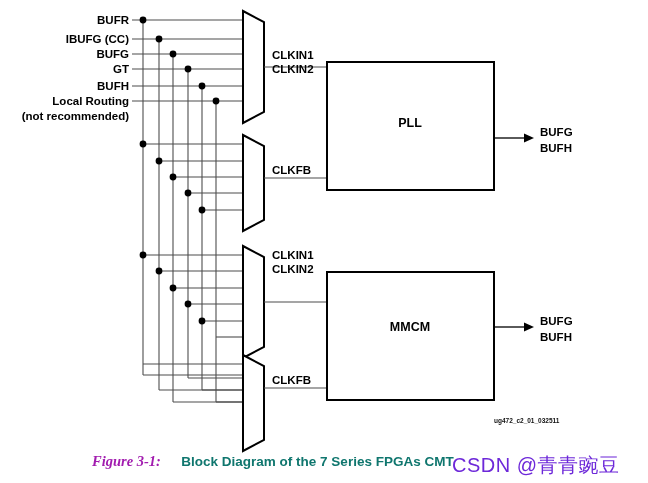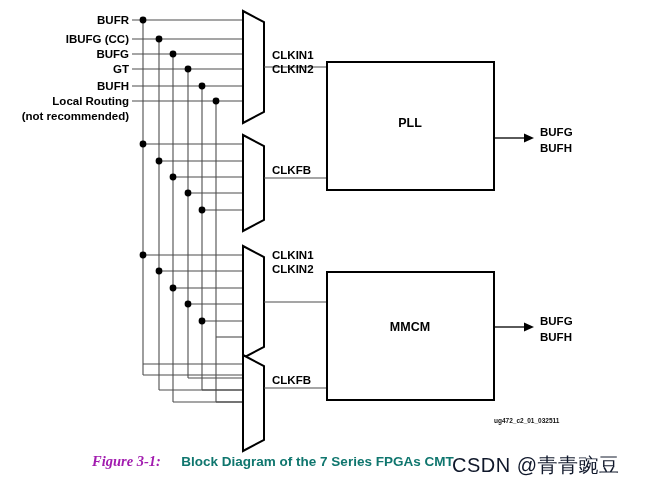--- a/index.html
+++ b/index.html
@@ -105,21 +105,21 @@
     font-size: 13.5px;
     color: #0f766e;
     margin-left: 16px;
   }
   .watermark {
     position: absolute;
     left: 452px;
     top: 452px;
     font-family: "Liberation Sans", sans-serif;
     font-size: 20px;
-    color: #0f172a;
+    color: #6d28d9;
     white-space: nowrap;
     letter-spacing: 0.5px;
   }
 </style>
 </head>
 <body>
 
 <div id="diagram-root">
 
   <svg class="diagram-canvas" viewBox="0 0 648 483">

